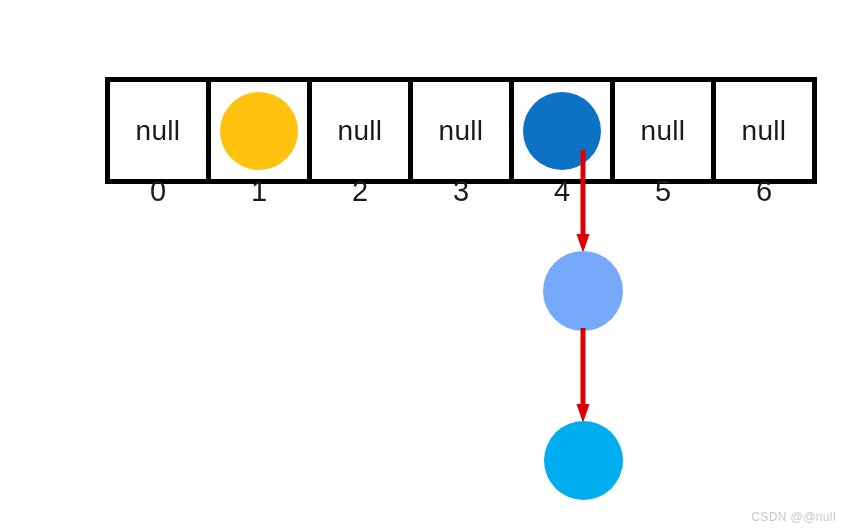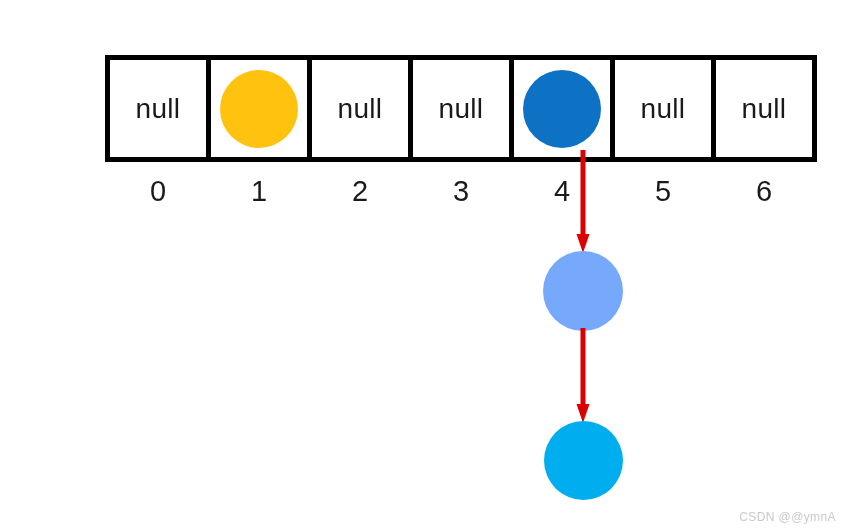--- a/index.html
+++ b/index.html
@@ -15,21 +15,21 @@
     width: 846px;
     height: 532px;
     background: #ffffff;
     overflow: hidden;
   }
 
   
   #array-container {
     position: absolute;
     left: 105px;
-    top: 55px;
+    top: 77px;
     height: 77px;
     display: flex;
   }
   .array-cell {
     position: relative;
     width: 106px;
     height: 107px;
     box-sizing: border-box;
     border: 5px solid #000000;
     margin-left: -5px;
@@ -142,15 +142,15 @@
 
   <div class="chain-node" style="left:543px; top:251px; width:80px; height:80px; background:#76A8FC;"></div>
 
   <svg class="arrow-svg" style="left:573px; top:328px; width:20px; height:100px;" viewBox="0 0 20 100">
     <line x1="10" y1="0" x2="10" y2="84" stroke="#dd0000" stroke-width="5"></line>
     <polygon points="10,95 3.5,76 16.5,76" fill="#dd0000"></polygon>
   </svg>
 
   <div class="chain-node" style="left:544px; top:421px; width:79px; height:79px; background:#00AEEF;"></div>
 
-  <div id="watermark">CSDN @@ymnA</div>
+  <div id="watermark">CSDN @@null</div>
 
 </div>
 
 </body></html>

